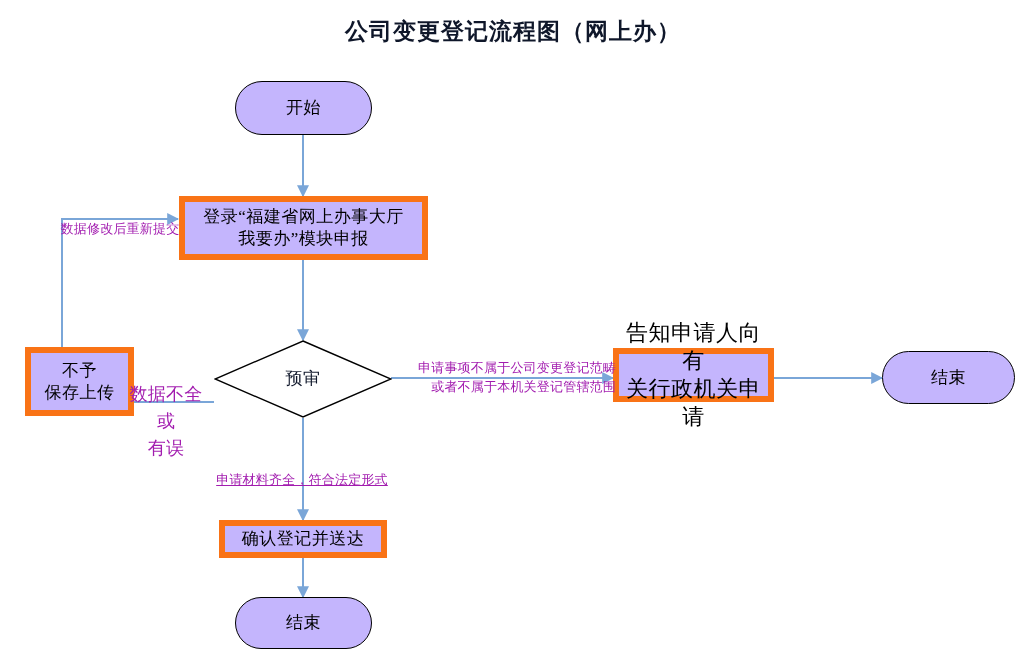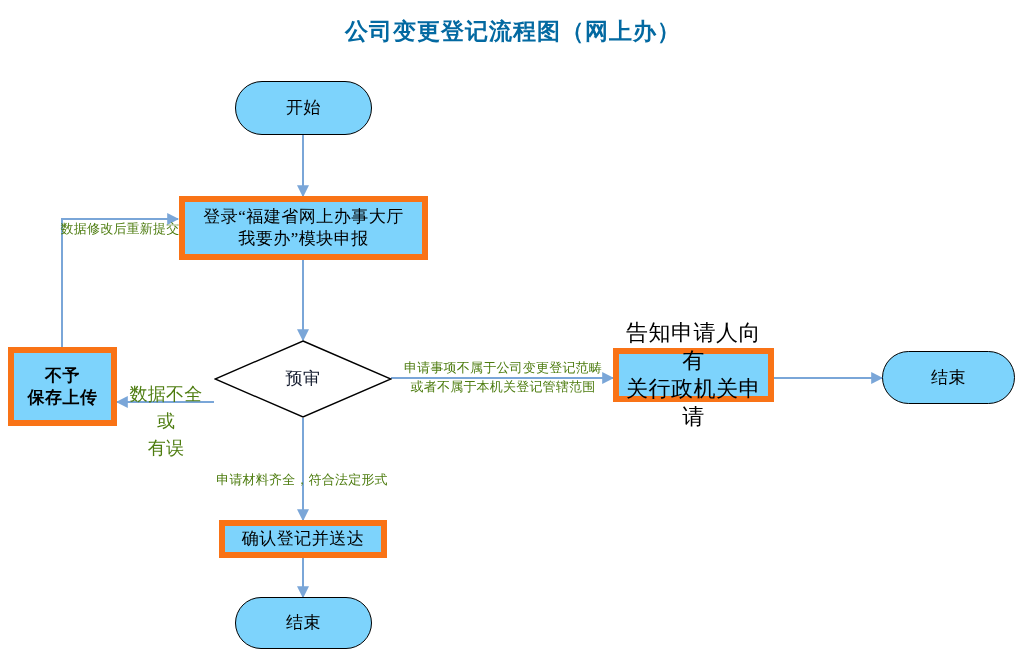--- a/index.html
+++ b/index.html
@@ -24,21 +24,21 @@
   }
   .node {
     position: absolute;
     box-sizing: border-box;
     display: flex;
     align-items: center;
     justify-content: center;
     text-align: center;
     color: #000000;
     z-index: 3;
-    background: #7dd3fc;
+    background: #c4b5fd;
   }
   .node-rect {
     border: 6px solid #f97316;
   }
   .node-stadium {
     border: 1px solid #000000;
     border-radius: 999px;
   }
   .node-diamond-wrap {
     position: absolute;
@@ -56,37 +56,37 @@
     color: #0f172a;
     z-index: 4;
   }
   .node-text {
     line-height: 1.28;
     white-space: pre-line;
     letter-spacing: 0.5px;
   }
   .edge-label {
     position: absolute;
-    color: #4d7c0f;
+    color: #a21caf;
     line-height: 1.5;
     white-space: pre-line;
     text-align: center;
     z-index: 5;
     background: transparent;
     letter-spacing: 0.2px;
   }
   #page-title {
     position: absolute;
     left: 0;
     top: 16px;
     width: 1026px;
     text-align: center;
     font-size: 23px;
     font-weight: bold;
-    color: #0369a1;
+    color: #0f172a;
     letter-spacing: 1px;
     z-index: 5;
   }
 </style>
 </head>
 <body>
 
 <div id="canvas">
 
   <div id="page-title">公司变更登记流程图（网上办）</div>
@@ -124,45 +124,45 @@
 
   <div class="node-diamond-wrap" style="left:214px; top:340px; width:178px; height:78px;">
     <svg width="178" height="78" viewBox="0 0 178 78" xmlns="http://www.w3.org/2000/svg">
       <polygon points="89,1 177,39 89,77 1,39" fill="#ffffff" stroke="#000000" stroke-width="1.4"></polygon>
     </svg>
     <div class="node-diamond-label" style="font-size:17px;">
       <span class="node-text">预审</span>
     </div>
   </div>
 
-  <div class="node node-rect" style="left:8px; top:347px; width:109px; height:79px; font-size:17px;font-weight:bold;">
+  <div class="node node-rect" style="left:25px; top:347px; width:109px; height:69px; font-size:17px;">
     <span class="node-text">不予
 保存上传</span>
   </div>
 
   <div class="edge-label" style="left:123px; top:354px; width:86px; font-size:18px;">
     <span>数据不全或
 有误</span>
   </div>
 
-  <div class="edge-label" style="left:390px; top:338px; width:226px; font-size:13px; text-align:center;">
+  <div class="edge-label" style="left:390px; top:338px; width:226px; font-size:13px; text-align:right;">
     <span>申请事项不属于公司变更登记范畴
 或者不属于本机关登记管辖范围</span>
   </div>
 
   <div class="node node-rect" style="left:613px; top:348px; width:161px; height:54px; font-size:22px;">
     <span class="node-text">告知申请人向有
 关行政机关申请</span>
   </div>
 
   <div class="node node-stadium" style="left:882px; top:351px; width:133px; height:53px; font-size:17px;">
     <span class="node-text">结束</span>
   </div>
 
-  <div class="edge-label" style="left:196px; top:450px; width:212px; font-size:13px;">
+  <div class="edge-label" style="left:196px; top:450px; width:212px; font-size:13px;text-decoration:underline;">
     <span>申请材料齐全，符合法定形式</span>
   </div>
 
   <div class="node node-rect" style="left:219px; top:520px; width:168px; height:38px; font-size:17px;">
     <span class="node-text">确认登记并送达</span>
   </div>
 
   <div class="node node-stadium" style="left:235px; top:597px; width:137px; height:52px; font-size:17px;">
     <span class="node-text">结束</span>
   </div>

